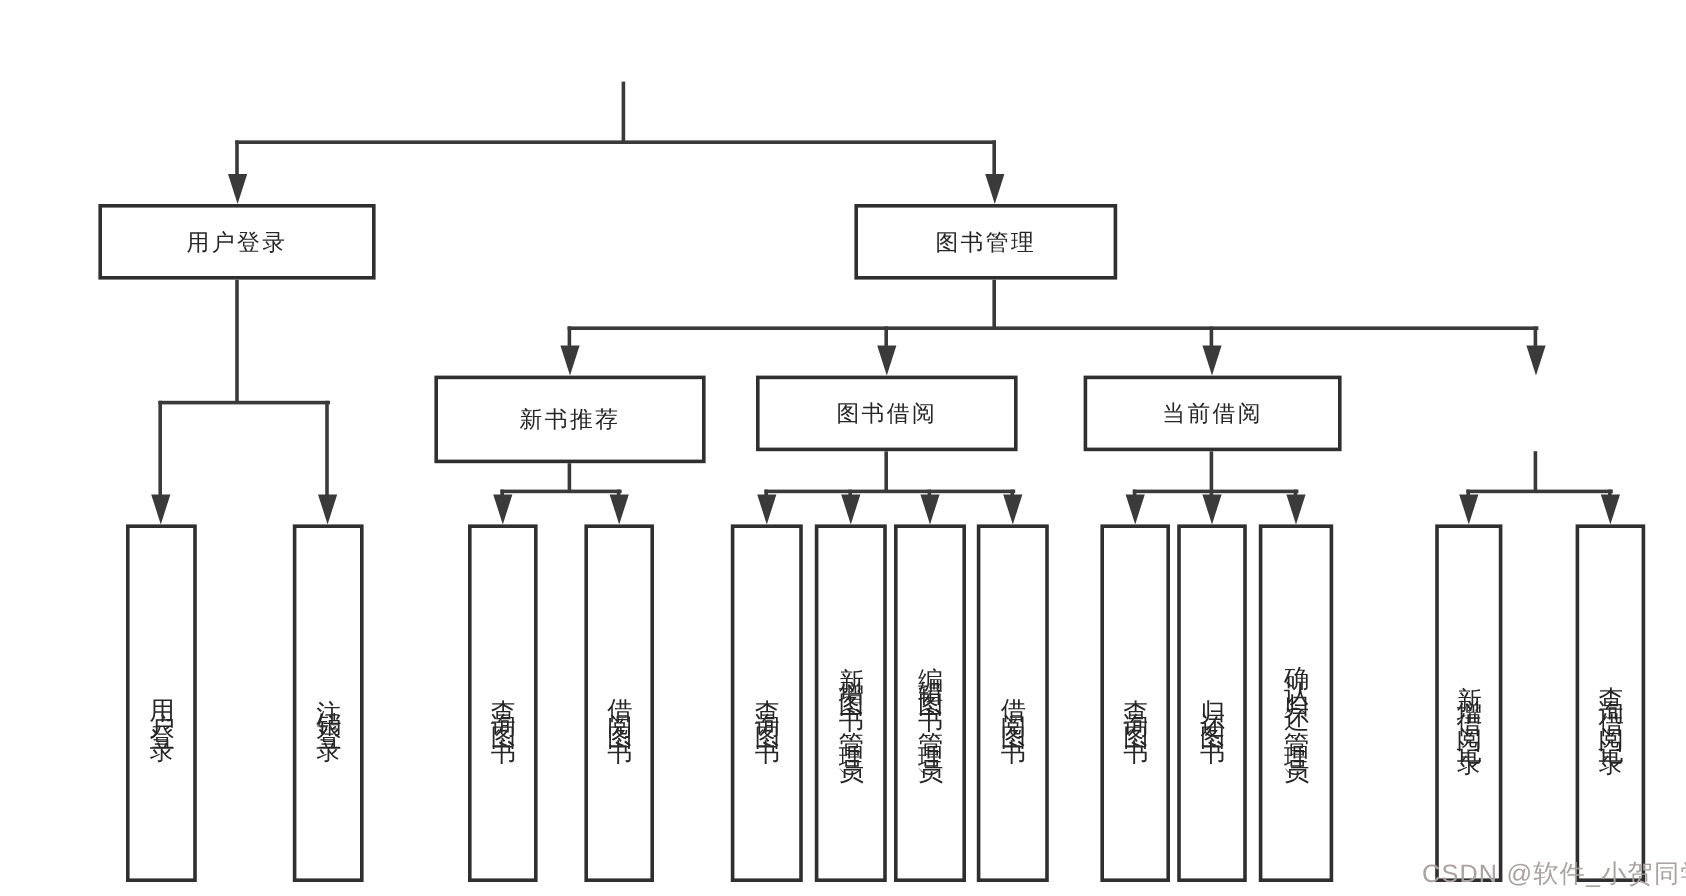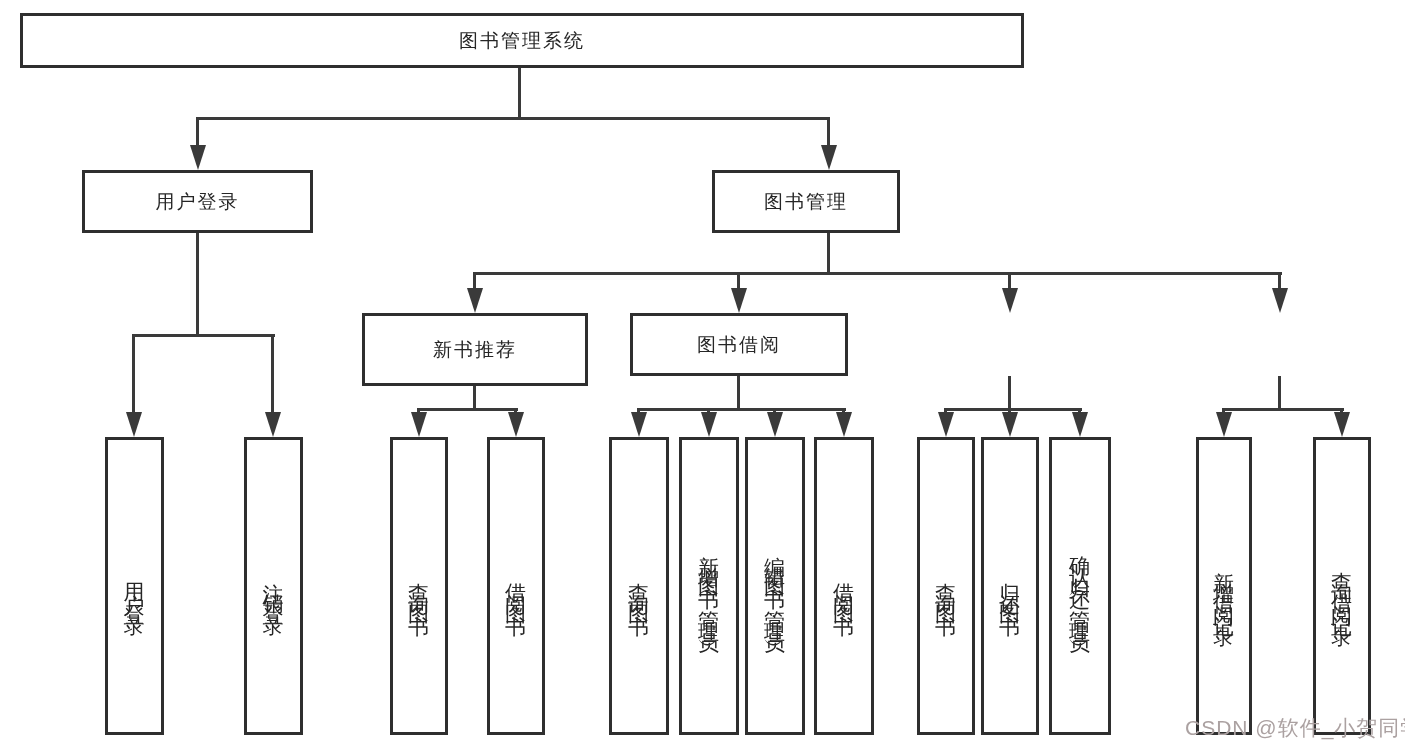--- a/index.html
+++ b/index.html
@@ -93,36 +93,36 @@
   <i class="ar" style="left:631px;top:412px"></i>
   <i class="ar" style="left:701px;top:412px"></i>
   <i class="ar" style="left:767px;top:412px"></i>
   <i class="ar" style="left:836px;top:412px"></i>
   <i class="ar" style="left:938px;top:412px"></i>
   <i class="ar" style="left:1002px;top:412px"></i>
   <i class="ar" style="left:1072px;top:412px"></i>
   <i class="ar" style="left:1216px;top:412px"></i>
   <i class="ar" style="left:1334px;top:412px"></i>
 
-  <div class="box h" style="left:20px;top:13px;width:1004px;height:55px">
-    <span>图书管理系统</span>
-  </div>
 
   <div class="box h" style="left:82px;top:170px;width:231px;height:63px">
     <span>用户登录</span>
   </div>
-  <div class="box h" style="left:712px;top:170px;width:188px;height:63px">
+  <div class="box h" style="left:712px;top:170px;width:219px;height:63px">
     <span>图书管理</span>
   </div>
 
   <div class="box h" style="left:362px;top:313px;width:226px;height:73px">
     <span>新书推荐</span>
   </div>
   <div class="box h" style="left:630px;top:313px;width:218px;height:63px">
     <span>图书借阅</span>
+  </div>
+  <div class="box h" style="left:903px;top:313px;width:215px;height:63px">
+    <span>当前借阅</span>
   </div>
 
   <div class="box v" style="left:105px;top:437px;width:59px;height:298px">
     <span>用户登录</span>
   </div>
   <div class="box v" style="left:244px;top:437px;width:59px;height:298px">
     <span>注销登录</span>
   </div>
 
   <div class="box v" style="left:390px;top:437px;width:58px;height:298px">

